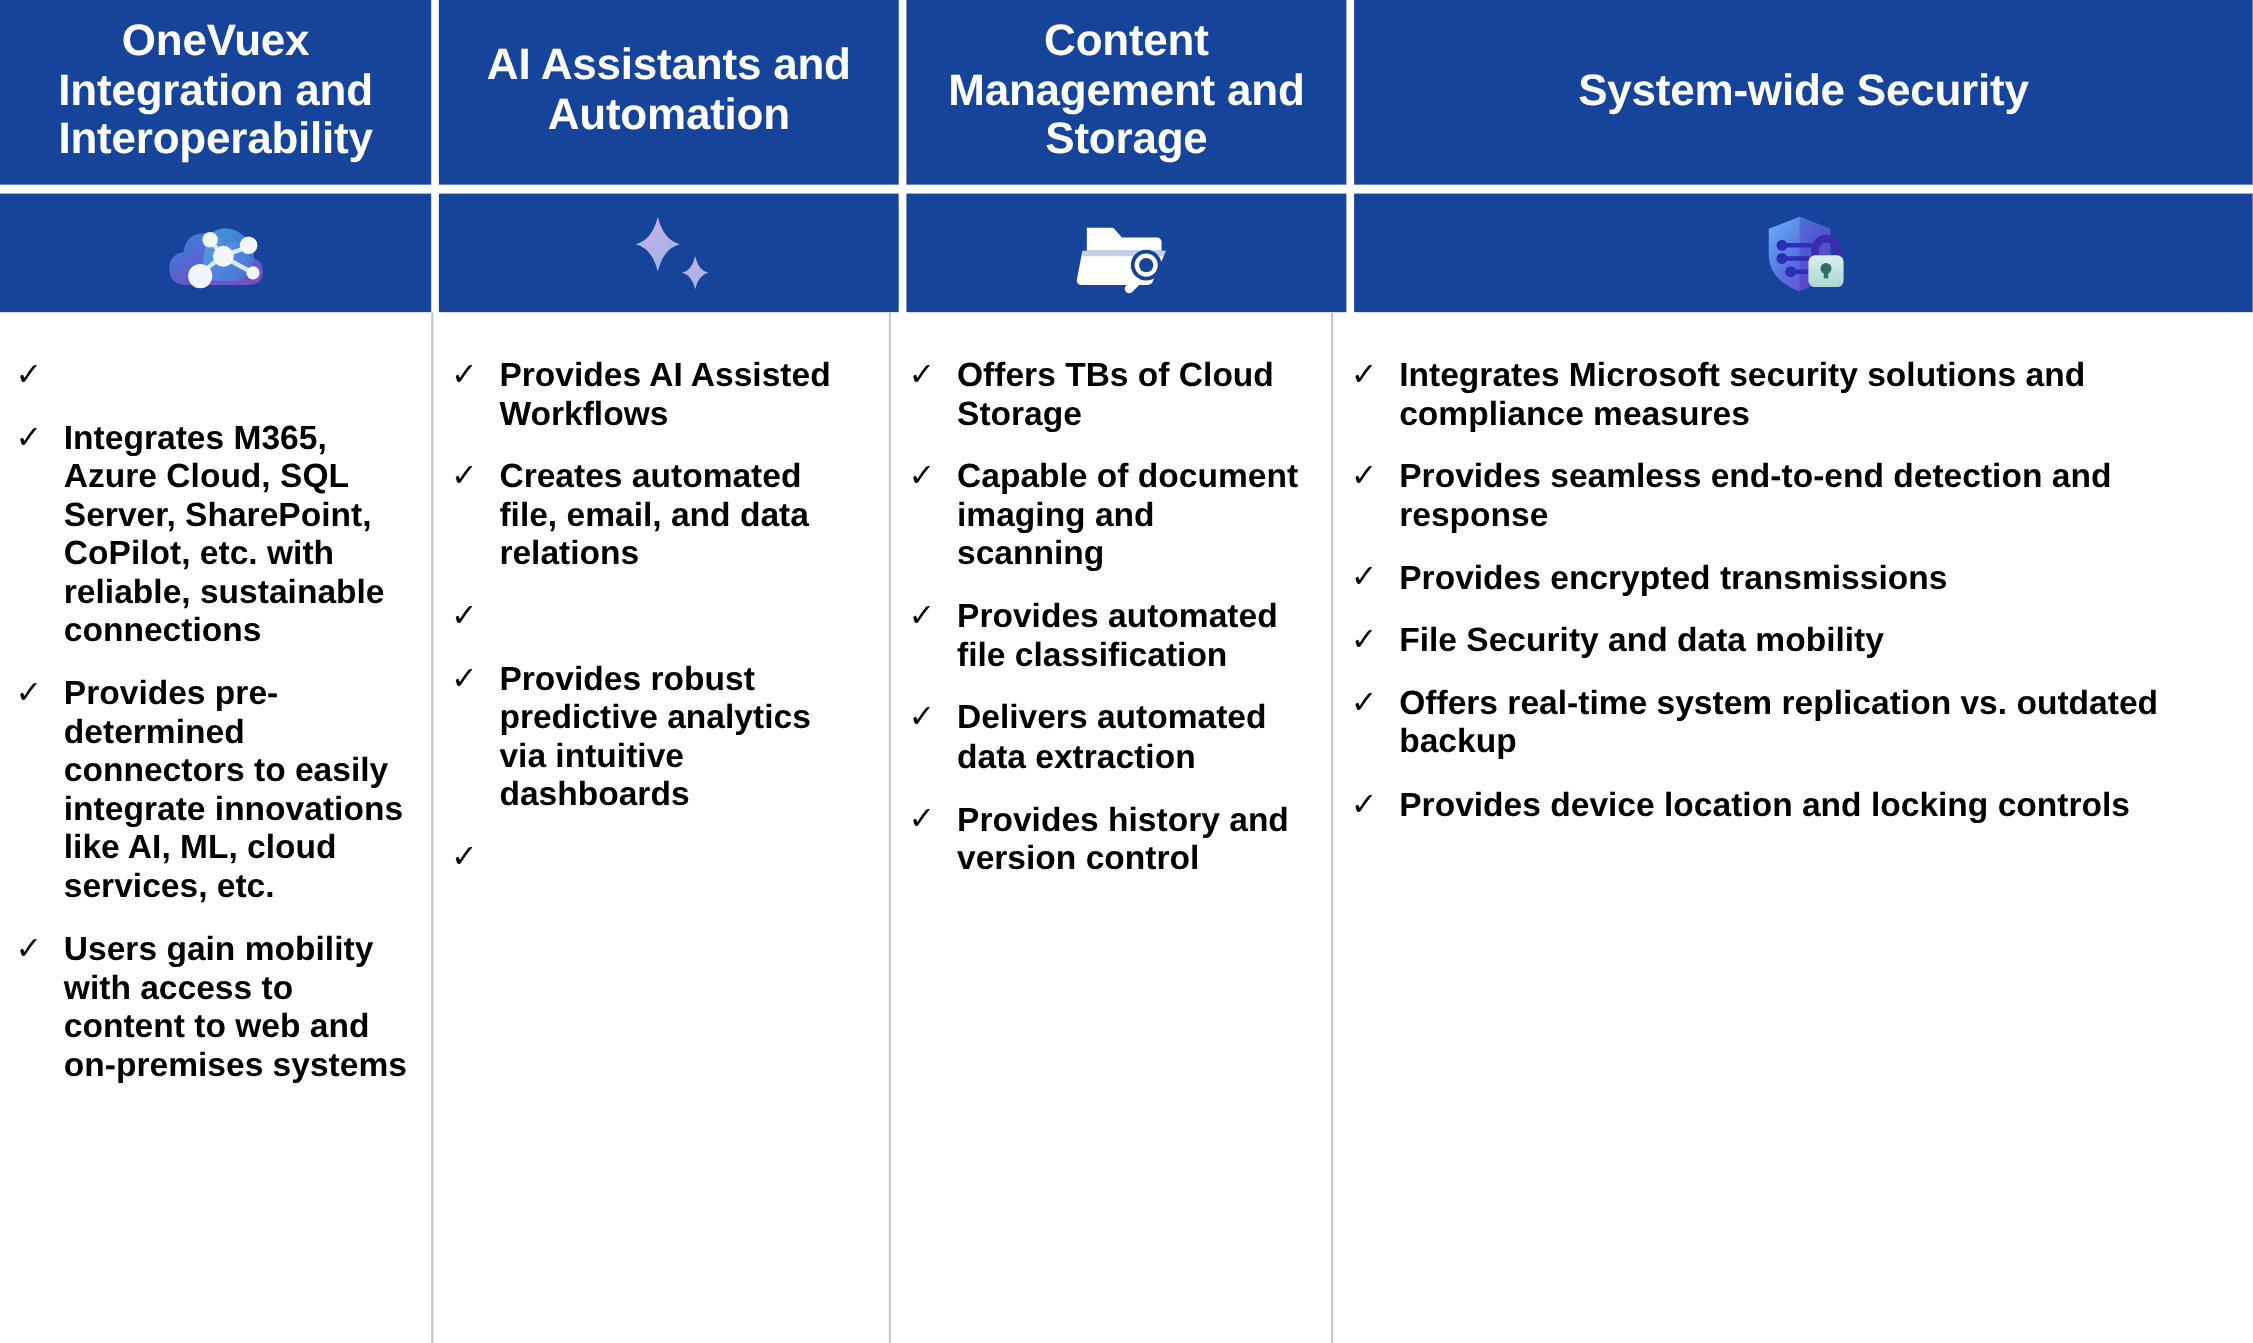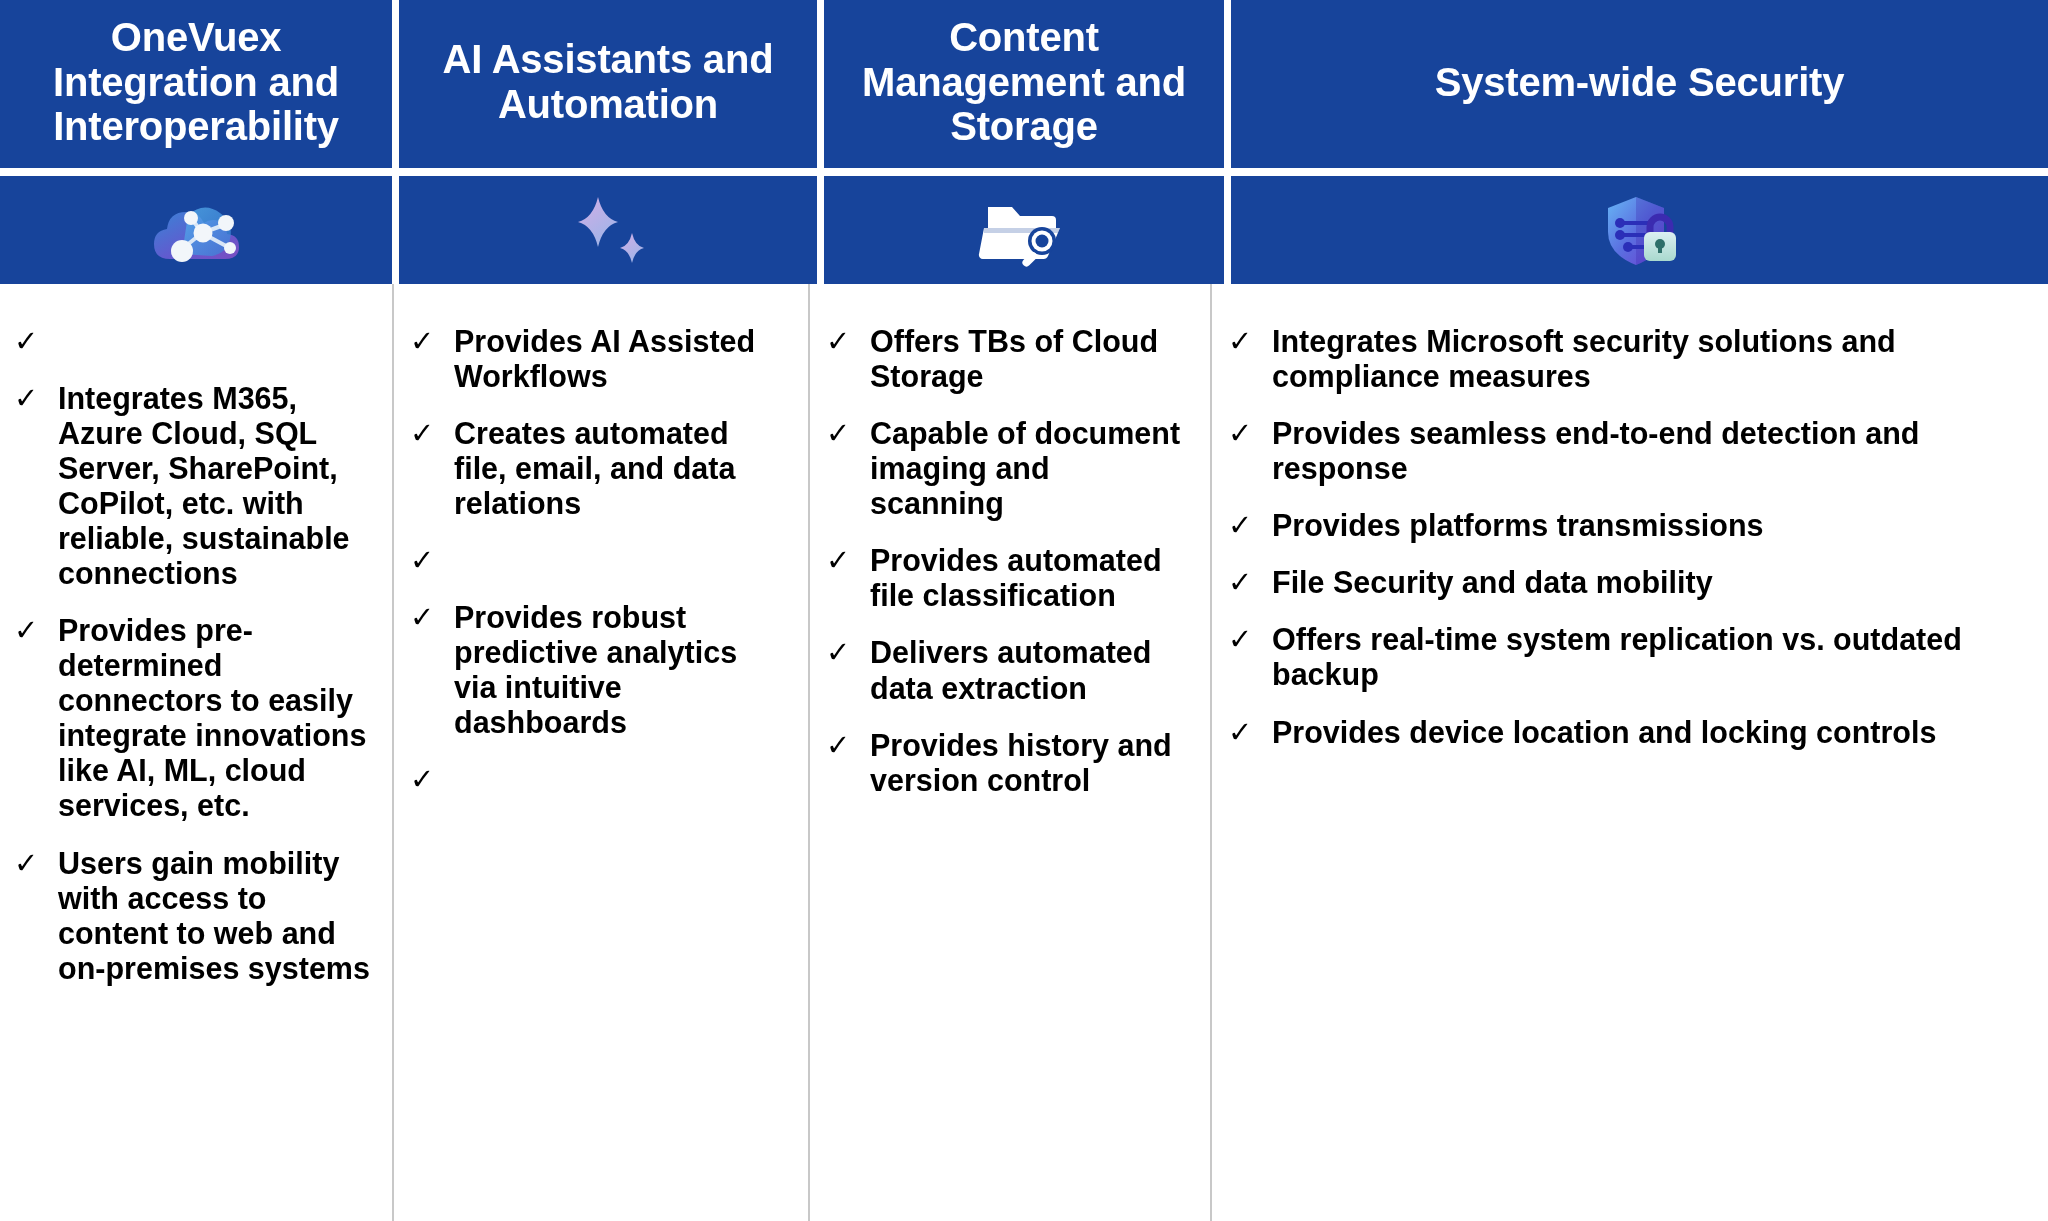--- a/index.html
+++ b/index.html
@@ -301,21 +301,21 @@
         <li>
           <span class="tick">✓</span>
           <span class="txt">Integrates Microsoft security solutions and compliance measures</span>
         </li>
         <li>
           <span class="tick">✓</span>
           <span class="txt">Provides seamless end-to-end detection and response</span>
         </li>
         <li>
           <span class="tick">✓</span>
-          <span class="txt">Provides platforms transmissions</span>
+          <span class="txt">Provides encrypted transmissions</span>
         </li>
         <li>
           <span class="tick">✓</span>
           <span class="txt">File Security and data mobility</span>
         </li>
         <li>
           <span class="tick">✓</span>
           <span class="txt">Offers real-time system replication vs. outdated backup</span>
         </li>
         <li>

